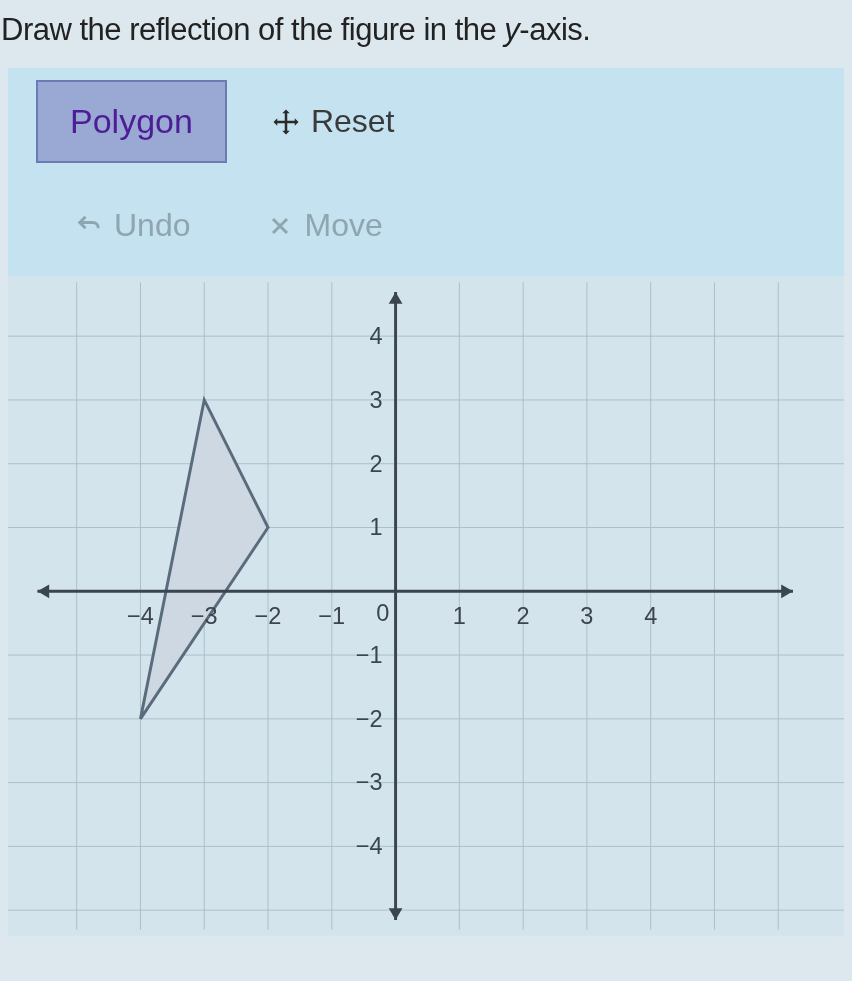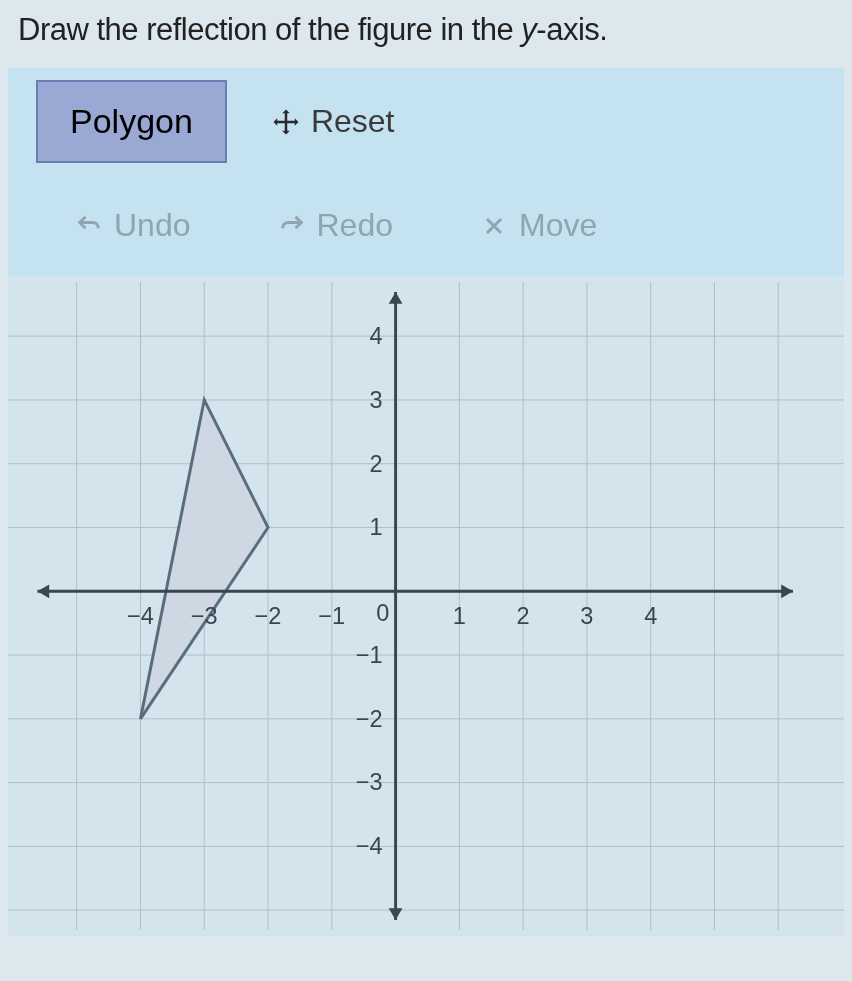--- a/index.html
+++ b/index.html
@@ -5,57 +5,57 @@
     * { margin: 0; padding: 0; box-sizing: border-box; }
     body {
       width: 852px;
       height: 981px;
       font-family: Arial, sans-serif;
       background: #dce8ee;
       color: #333;
       overflow: hidden;
     }
     .instruction {
-      padding: 12px 18px 20px;
+      padding: 12px 1px 20px;
       font-size: 31px;
       color: #222;
       letter-spacing: -0.5px;
     }
     .instruction .var {
       font-style: italic;
     }
     .toolbar {
       background: #c5e2f0;
       margin: 0 8px;
       padding: 12px 0 20px 28px;
     }
     .toolbar-row {
       display: flex;
       align-items: center;
       gap: 24px;
       margin-bottom: 32px;
     }
     .toolbar-row.second {
       margin-bottom: 0;
-      gap: 46px;
+      gap: 34px;
       padding-left: 18px;
     }
     .btn {
       display: inline-flex;
       align-items: center;
       gap: 10px;
       font-size: 32px;
       color: #4a5560;
       padding: 12px 20px;
       cursor: pointer;
     }
     .btn.polygon {
       background: #9aa8d4;
       border: 2px solid #6b7bb5;
-      color: #000000;
+      color: #4c1d95;
       padding: 20px 32px;
       font-size: 34px;
     }
     .btn.move {
       color: #3a3a3a;
     }
     .btn.disabled {
       color: #8fa5b0;
     }
     .icon {
@@ -101,28 +101,20 @@
     </div>
   </div>
   <div class="toolbar-row second">
     <div class="btn disabled">
       <span class="icon">
         <svg viewBox="0 0 24 24" width="28" height="28" fill="none" stroke="#8fa5b0" stroke-width="2.5">
           <path d="M9 14 L4 9 L9 4 M4 9 L15 9 C18 9 20 11 20 14"></path>
         </svg>
       </span>
       <span>Undo</span>
-    </div>
-    <div class="btn disabled">
-      <span class="icon">
-        <svg viewBox="0 0 24 24" width="28" height="28" fill="none" stroke="#8fa5b0" stroke-width="2.5">
-          <path d="M15 14 L20 9 L15 4 M20 9 L9 9 C6 9 4 11 4 14"></path>
-        </svg>
-      </span>
-      <span>Redo</span>
     </div>
     <div class="btn disabled">
       <span class="icon">
         <svg viewBox="0 0 24 24" width="24" height="24" stroke="#8fa5b0" stroke-width="3">
           <path d="M5 5 L19 19 M19 5 L5 19"></path>
         </svg>
       </span>
       <span>Move</span>
     </div>
   </div>

